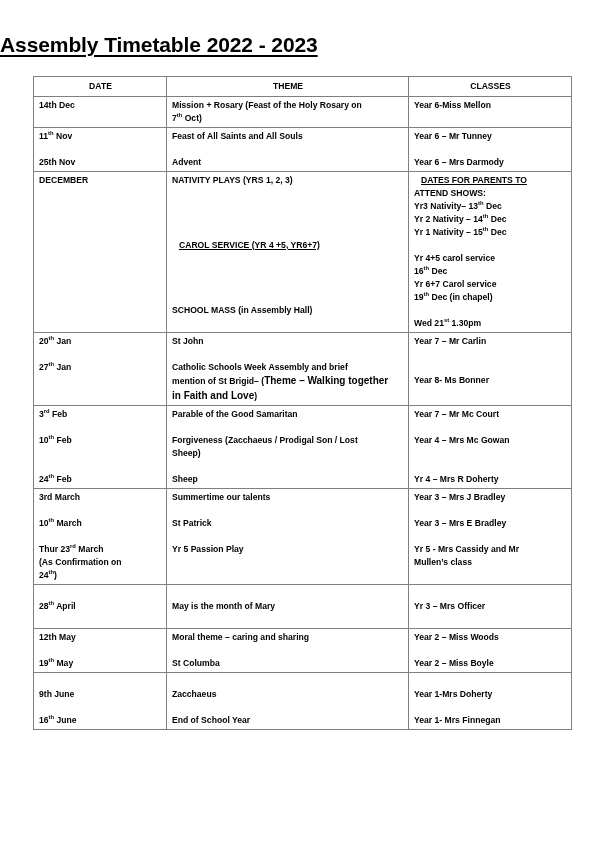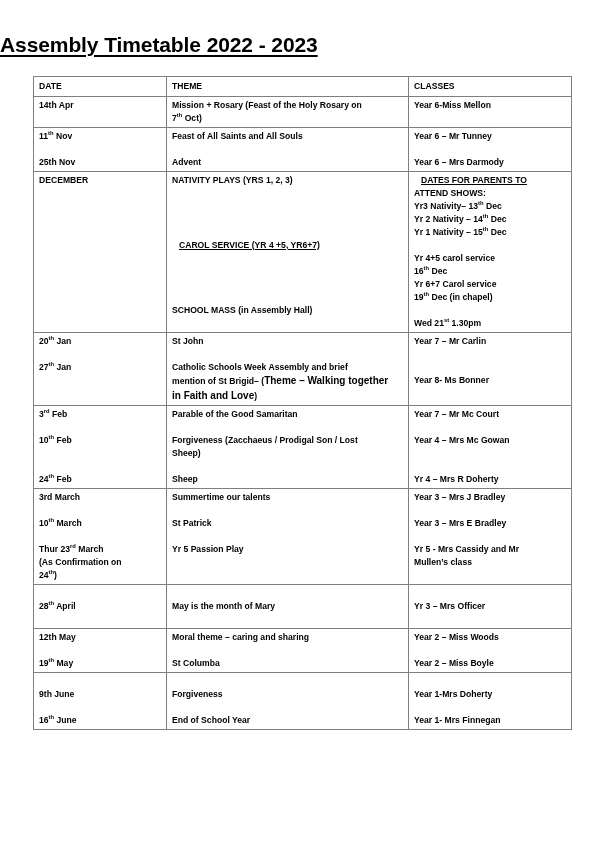--- a/index.html
+++ b/index.html
@@ -46,21 +46,21 @@
   }
   .timetable td, .timetable th {
     border: 1px solid #7f7f7f;
     vertical-align: top;
     padding: 2px 4px 2px 5px;
     font-size: 8.6px;
     font-weight: bold;
     line-height: 1.48;
   }
   .timetable th {
-    text-align: left;
+    text-align: center;
     padding-top: 3px;
     padding-bottom: 3px;
     font-size: 8.6px;
   }
   col.c-date { width: 133px; }
   col.c-theme { width: 242px; }
   col.c-class { width: 163px; }
 
   .cell-lines > div {
     min-height: 13px;
@@ -96,21 +96,21 @@
         <th>DATE</th>
         <th>THEME</th>
         <th>CLASSES</th>
       </tr>
     </thead>
     <tbody>
 
       <tr>
         <td>
           <div class="cell-lines">
-            <div>14th Apr</div>
+            <div>14th Dec</div>
           </div>
         </td>
         <td>
           <div class="cell-lines">
             <div>Mission + Rosary (Feast of the Holy Rosary on</div>
             <div><span>7</span><sup>th</sup><span> Oct)</span></div>
           </div>
         </td>
         <td>
           <div class="cell-lines">
@@ -328,21 +328,21 @@
           <div class="cell-lines">
             <div class="sp"></div>
             <div>9th June</div>
             <div class="sp"></div>
             <div><span>16</span><sup>th</sup><span> June</span></div>
           </div>
         </td>
         <td>
           <div class="cell-lines">
             <div class="sp"></div>
-            <div>Forgiveness</div>
+            <div>Zacchaeus</div>
             <div class="sp"></div>
             <div>End of School Year</div>
           </div>
         </td>
         <td>
           <div class="cell-lines">
             <div class="sp"></div>
             <div>Year 1-Mrs Doherty</div>
             <div class="sp"></div>
             <div>Year 1- Mrs Finnegan</div>

